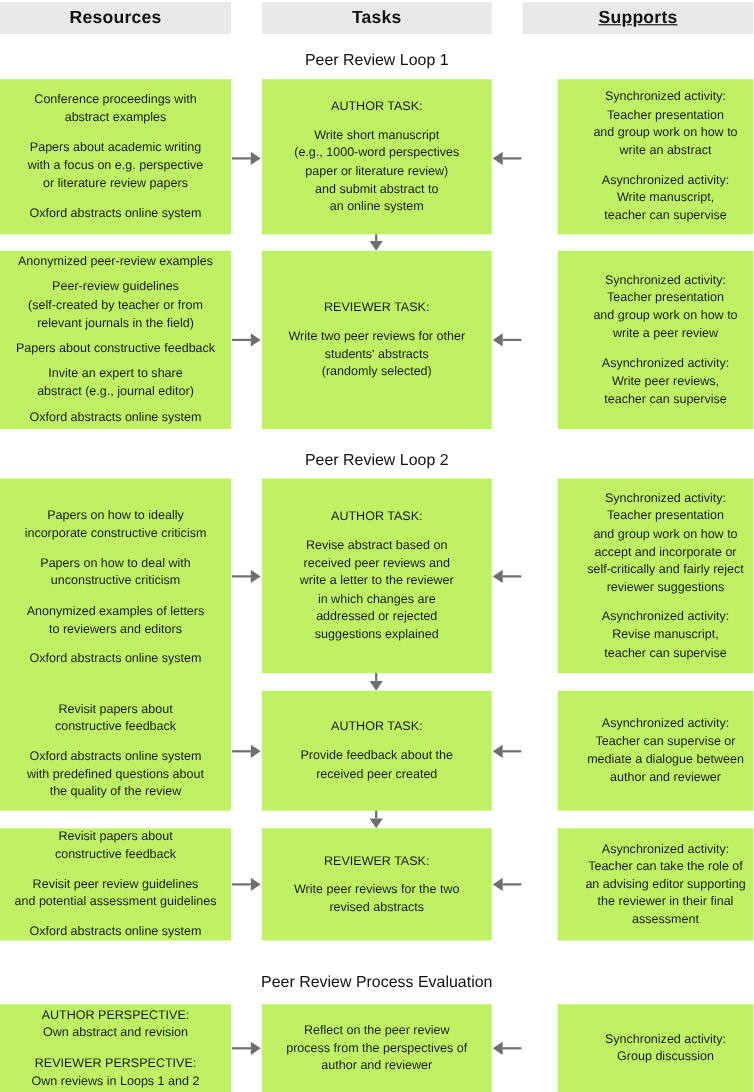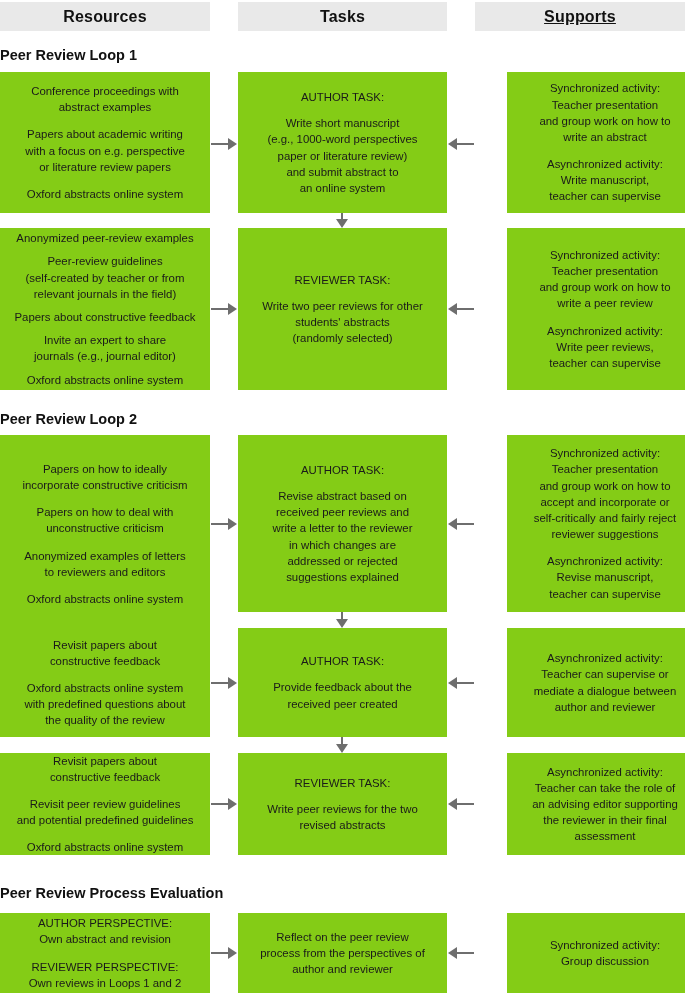--- a/index.html
+++ b/index.html
@@ -37,29 +37,30 @@
   }
   .col-header.c1 { left: 0px;   width: 210px; }
   .col-header.c2 { left: 238px; width: 209px; }
   .col-header.c3 { left: 475px; width: 210px; text-decoration: underline; }
 
   
   .section-title {
     position: absolute;
     left: 0;
     width: 685px;
+    text-align: center;
     font-size: 14.5px;
-    font-weight: bold;
+    font-weight: normal;
     color: #111;
   }
 
   
   .box {
     position: absolute;
-    background: #84cc16;
+    background: #bef264;
     display: flex;
     flex-direction: column;
     align-items: center;
     justify-content: center;
     box-sizing: border-box;
     padding: 8px 8px;
   }
   .box.c1 { left: 0px;   width: 210px; }
   .box.c2 { left: 238px; width: 209px; }
   .box.c3 { left: 475px; width: 196px; margin-left: 32px; }
@@ -185,21 +186,21 @@
       <div class="head"></div>
   </div>
 
   <div class="box c1" style="top:228px; height:162px;">
     <p class="para tight">Anonymized peer-review examples</p>
     <p class="para tight">Peer-review guidelines
 (self-created by teacher or from
 relevant journals in the field)</p>
     <p class="para tight">Papers about constructive feedback</p>
     <p class="para tight">Invite an expert to share
-journals (e.g., journal editor)</p>
+abstract (e.g., journal editor)</p>
     <p class="para tight">Oxford abstracts online system</p>
   </div>
   <div class="arrow-right" style="left:211px; top:303px; width:26px;">
     <div class="shaft"></div>
       <div class="head"></div>
   </div>
   <div class="box c2" style="top:228px; height:162px;">
     <p class="task-head">REVIEWER TASK:</p>
     <p class="para">Write two peer reviews for other
 students' abstracts
@@ -293,21 +294,21 @@
 
   <div class="arrow-down" style="left:336px; top:737px; height:16px;">
     <div class="shaft"></div>
       <div class="head"></div>
   </div>
 
   <div class="box c1" style="top:753px; height:102px;">
     <p class="para">Revisit papers about
 constructive feedback</p>
     <p class="para">Revisit peer review guidelines
-and potential predefined guidelines</p>
+and potential assessment guidelines</p>
     <p class="para">Oxford abstracts online system</p>
   </div>
   <div class="arrow-right" style="left:211px; top:798px; width:26px;">
     <div class="shaft"></div>
       <div class="head"></div>
   </div>
   <div class="box c2" style="top:753px; height:102px;">
     <p class="task-head">REVIEWER TASK:</p>
     <p class="para">Write peer reviews for the two
 revised abstracts</p>

